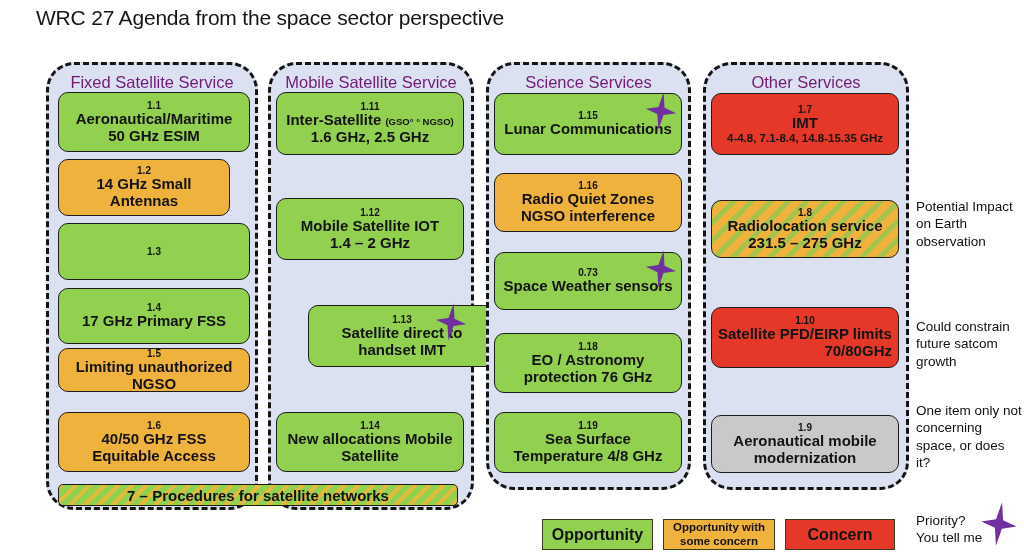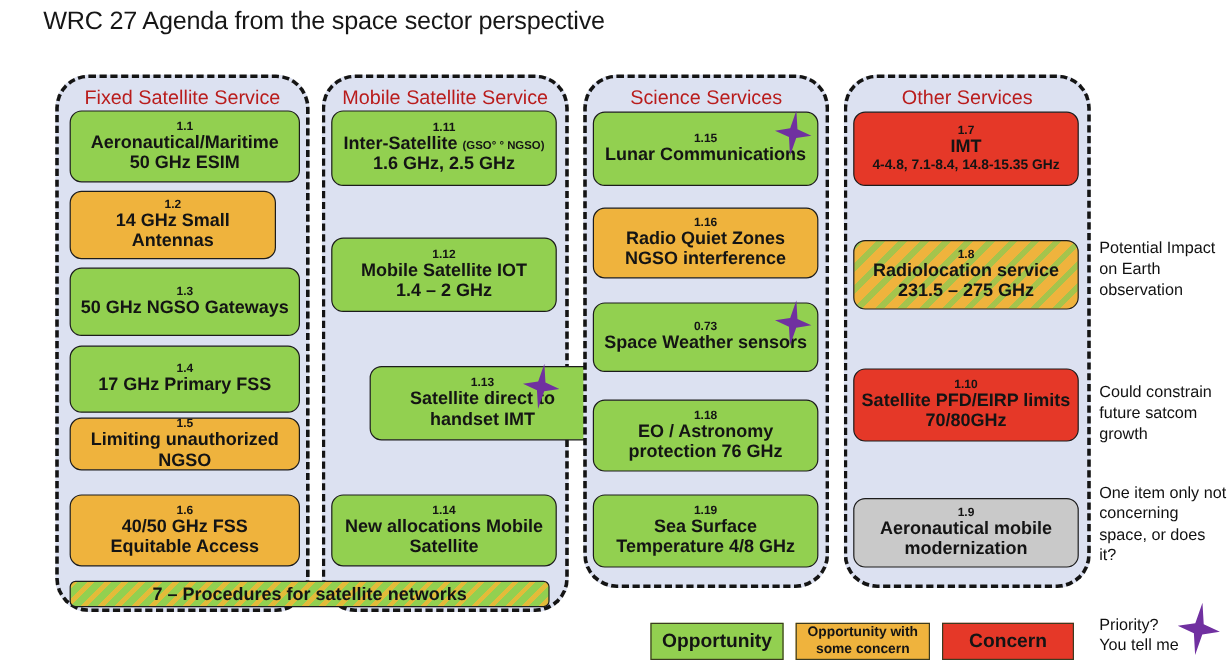--- a/index.html
+++ b/index.html
@@ -10,35 +10,35 @@
   #title{
     position:absolute;left:36px;top:6px;font-size:21px;font-weight:400;
     letter-spacing:-0.2px;color:#161616;white-space:nowrap;
   }
   .col{
     position:absolute;background:#dce1f1;border:3px dashed #141414;
     border-radius:28px;box-sizing:border-box;
   }
   .col-header{
     position:absolute;top:8px;left:0;right:0;text-align:center;
-    font-size:16.5px;font-weight:400;color:#b91c1c;
+    font-size:16.5px;font-weight:400;color:#701a75;
   }
   .box{
     position:absolute;border:1.4px solid #1c1c1c;border-radius:10px;
     box-sizing:border-box;display:flex;flex-direction:column;align-items:center;
     justify-content:center;text-align:center;line-height:1.12;padding:11px 3px;
   }
   .box .num{font-size:10px;font-weight:700;}
   .box .label{font-size:15px;font-weight:600;}
   .box .sub{font-size:11.5px;font-weight:700;}
   .tiny{font-size:9.5px;font-weight:700;}
   .pre{white-space:pre-line;}
   .green{background:#92d050;}
   .orange{background:#efb33d;}
-  .red{background:#e53828;}
+  .red{background:#e53828;text-align:right;}
   .gray{background:#c9c9c9;}
   .striped-orange{
     background-color:#efb33d;
     background-image:repeating-linear-gradient(135deg,rgba(146,200,80,0.8) 0 5px,rgba(0,0,0,0) 5px 13px);
   }
   #procedures-bar{
     position:absolute;left:58px;top:484px;width:400px;height:22px;
     border:1.5px solid #1c1c1c;border-radius:5px;box-sizing:border-box;
     background-color:#92d050;
     background-image:repeating-linear-gradient(135deg,rgba(235,185,55,0.9) 0 4px,rgba(0,0,0,0) 4px 10px);
@@ -71,21 +71,20 @@
       <div class="num">1.1</div>
       <div class="label pre">Aeronautical/Maritime
 50 GHz ESIM</div>
     </div>
     <div class="box orange" style="left:9px;top:94px;width:172px;height:57px;">
       <div class="num">1.2</div>
       <div class="label pre">14 GHz Small Antennas</div>
     </div>
     <div class="box green" style="left:9px;top:158px;width:192px;height:57px;">
       <div class="num">1.3</div>
-      <div class="label pre">50 GHz NGSO Gateways</div>
     </div>
     <div class="box green" style="left:9px;top:223px;width:192px;height:56px;">
       <div class="num">1.4</div>
       <div class="label pre">17 GHz Primary FSS</div>
     </div>
     <div class="box orange" style="left:9px;top:283px;width:192px;height:44px;">
       <div class="num">1.5</div>
       <div class="label pre">Limiting unauthorized
 NGSO</div>
     </div>

